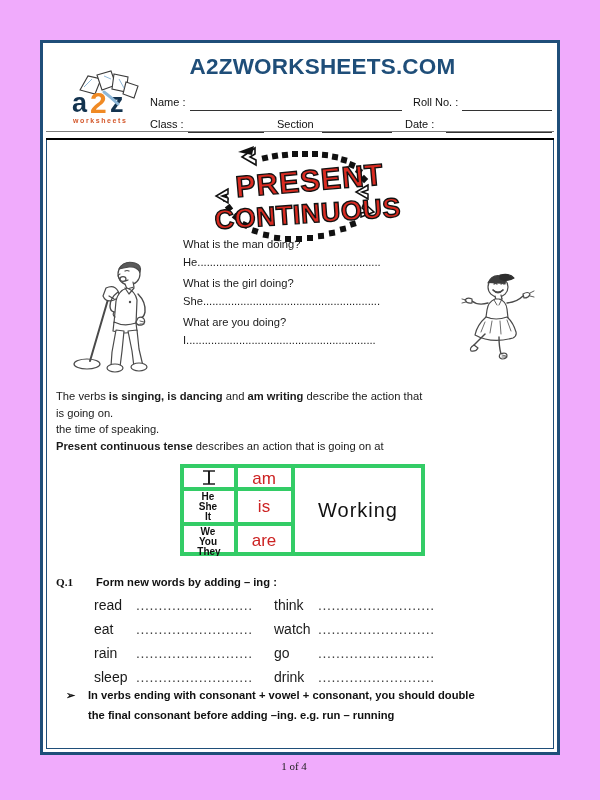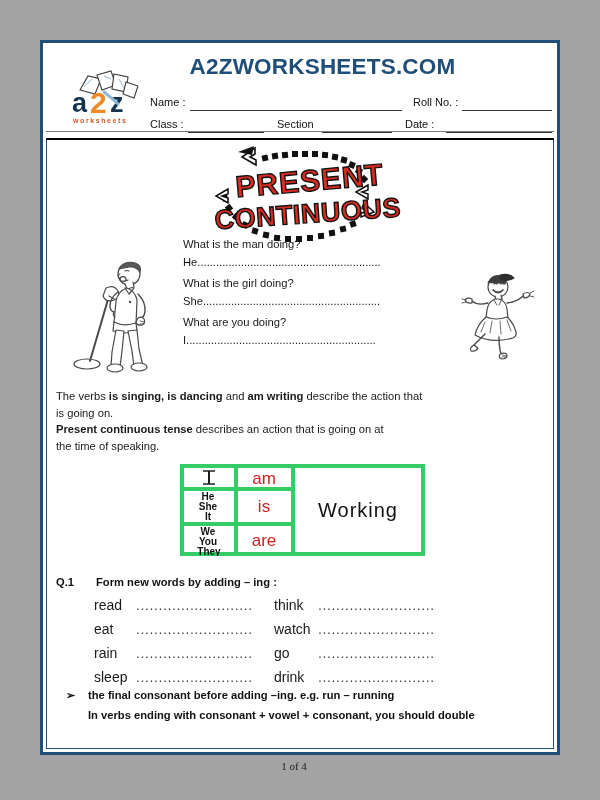--- a/index.html
+++ b/index.html
@@ -5,21 +5,21 @@
   * { box-sizing: border-box; }
   html, body {
     margin: 0; padding: 0;
     width: 600px; height: 800px;
     background: #ffffff;
     font-family: "Liberation Sans", sans-serif;
   }
   #page {
     position: relative;
     width: 600px; height: 800px;
-    background: #a3a3a3;
+    background: #f0abfc;
     overflow: hidden;
   }
 
   
   .page-border {
     position: absolute;
     left: 40px; top: 40px;
     width: 520px; height: 715px;
     border: 3px solid #1f4e79;
     background: #fff;
@@ -132,21 +132,21 @@
     position: absolute;
     left: 56px; top: 576px;
     width: 470px;
   }
   .q1-head {
     font-size: 11.2px;
     font-weight: bold;
     color: #111;
     margin-bottom: 9px;
   }
-  .q1-num { display: inline-block; width: 40px; }
+  .q1-num { display: inline-block; width: 40px; font-family: Liberation Serif, serif; }
   .word-grid {
     position: relative;
     margin-left: 38px;
     width: 380px;
   }
   .word-row { position: relative; height: 24px; font-size: 14px; color: #1a1a1a; }
   .wcell { position: absolute; }
   .wword { }
   .wdots { color: #444; letter-spacing: 0.6px; }
 
@@ -394,22 +394,22 @@
     <div class="a"><span>He</span><span>...........................................................</span></div>
     <div class="q">What is the girl doing?</div>
     <div class="a"><span>She</span><span>.........................................................</span></div>
     <div class="q">What are you doing?</div>
     <div class="a"><span>I</span><span>.............................................................</span></div>
   </div>
 
   <div class="explain">
     <div><span>The verbs </span><b>is singing, is dancing</b><span> and </span><b>am writing</b><span> describe the action that</span></div>
     <div> is going on.</div>
+    <div>the time of speaking.</div>
     <div><b>Present continuous tense</b><span> describes an action that is going on at</span></div>
-    <div>the time of speaking.</div>
   </div>
 
   <div class="hw-table">
     <svg width="245" height="92" viewBox="0 0 245 92" xmlns="http://www.w3.org/2000/svg">
 
       <rect x="2" y="2" width="241" height="88" fill="#ffffff" stroke="#33cc66" stroke-width="4"></rect>
 
       <line x1="56" y1="2" x2="56" y2="90" stroke="#33cc66" stroke-width="4"></line>
       <line x1="113" y1="2" x2="113" y2="90" stroke="#33cc66" stroke-width="4"></line>
 
@@ -463,19 +463,19 @@
         <span class="wcell wword" style="left:0;">sleep</span>
         <span class="wcell wdots" style="left:42px;">..........................</span>
         <span class="wcell wword" style="left:180px;">drink</span>
         <span class="wcell wdots" style="left:224px;">..........................</span>
       </div>
     </div>
   </div>
 
   <div class="note">
     <span class="note-bullet">➢</span>
+    <div class="note-text">In verbs ending with consonant + vowel + consonant, you should double</div>
     <div class="note-text">the final consonant before adding –ing. e.g. run – running</div>
-    <div class="note-text">In verbs ending with consonant + vowel + consonant, you should double</div>
   </div>
 
   <div class="footer">1 of 4</div>
 
 </div>
 
 </body></html>

